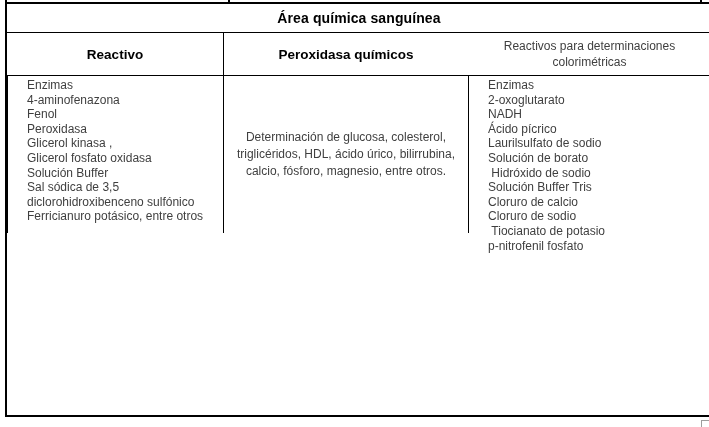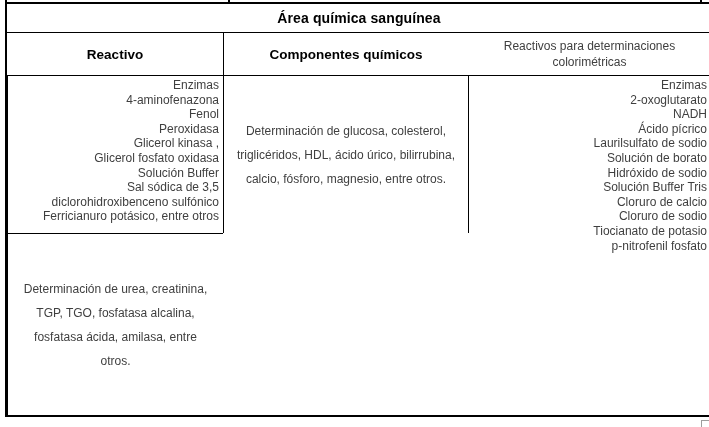--- a/index.html
+++ b/index.html
@@ -29,21 +29,21 @@
 
   .chem-table{
     position:absolute;left:5px;top:2px;width:708px;height:415px;
     box-sizing:border-box;border:2px solid var(--border);
     display:grid;
     grid-template-columns:216px 245px 1fr;
     grid-template-rows:28px 43px 158px 1fr;
     background:var(--bg);
   }
   .cell{box-sizing:border-box;min-width:0;min-height:0;}
-  .bt{border-top:1px solid var(--border);text-align:right;}
+  .bt{border-top:1px solid var(--border);}
   .bl{border-left:1px solid var(--border);}
 
   .title-cell{
     grid-column:1/4;
     display:flex;align-items:center;justify-content:center;
     font-weight:bold;font-size:14px;color:var(--title-text);
     letter-spacing:.1px;
   }
   .header-cell{
     display:flex;align-items:center;justify-content:center;
@@ -51,46 +51,45 @@
   }
   .reactivo-cell{
     display:flex;align-items:center;justify-content:center;
     text-align:center;font-size:12px;line-height:16px;color:var(--body-text);
     padding:0 14px;
   }
   .comp-cell{
     font-size:12px;line-height:14.6px;color:var(--body-text);
     padding:2px 4px 0 7px;white-space:pre-wrap;
   }
-  .comp-line{white-space:pre-wrap;}
+  .comp-line{white-space:pre-wrap;margin-left:12px;}
   .funcion-cell{
     display:flex;align-items:center;justify-content:center;
-    text-align:center;font-size:12px;line-height:24px;color:var(--body-text);
+    text-align:center;font-size:12px;line-height:17px;color:var(--body-text);
     padding:0 11px;
   }
 </style>
 </head>
 <body>
 
 <div class="canvas">
 
   <span class="stub stub-left"></span>
   <span class="stub stub-mid"></span>
   <span class="stub stub-right"></span>
 
   <div class="chem-table">
 
     <div class="cell title-cell">Área química sanguínea</div>
 
     <div class="cell header-cell bt">Reactivo</div>
-    <div class="cell header-cell bt bl">Componentes químicos</div>
+    <div class="cell header-cell bt bl">Peroxidasa químicos</div>
 
     <div class="cell reactivo-cell bt">Reactivos para determinaciones colorimétricas</div>
     <div class="cell comp-cell bt bl"><div class="comp-line">Enzimas</div><div class="comp-line">4-aminofenazona</div><div class="comp-line">Fenol</div><div class="comp-line">Peroxidasa</div><div class="comp-line">Glicerol kinasa ,</div><div class="comp-line">Glicerol fosfato oxidasa</div><div class="comp-line">Solución Buffer</div><div class="comp-line">Sal sódica de 3,5</div><div class="comp-line">diclorohidroxibenceno sulfónico</div><div class="comp-line">Ferricianuro potásico, entre otros</div></div>
     <div class="cell funcion-cell bt bl">Determinación de glucosa, colesterol, triglicéridos, HDL, ácido úrico, bilirrubina, calcio, fósforo, magnesio, entre otros.</div>
 
     <div class="cell comp-cell bt bl"><div class="comp-line">Enzimas</div><div class="comp-line">2-oxoglutarato</div><div class="comp-line">NADH</div><div class="comp-line">Ácido pícrico</div><div class="comp-line">Laurilsulfato de sodio</div><div class="comp-line">Solución de borato</div><div class="comp-line"> Hidróxido de sodio</div><div class="comp-line">Solución Buffer Tris</div><div class="comp-line">Cloruro de calcio</div><div class="comp-line">Cloruro de sodio</div><div class="comp-line"> Tiocianato de potasio</div><div class="comp-line">p-nitrofenil fosfato</div></div>
-    <div class="cell funcion-cell bt bl">Determinación de urea, creatinina, TGP, TGO, fosfatasa alcalina, fosfatasa ácida, amilasa, entre otros.</div>
 
   </div>
 
   <span class="handle"></span>
 </div>
 
 </body></html>

